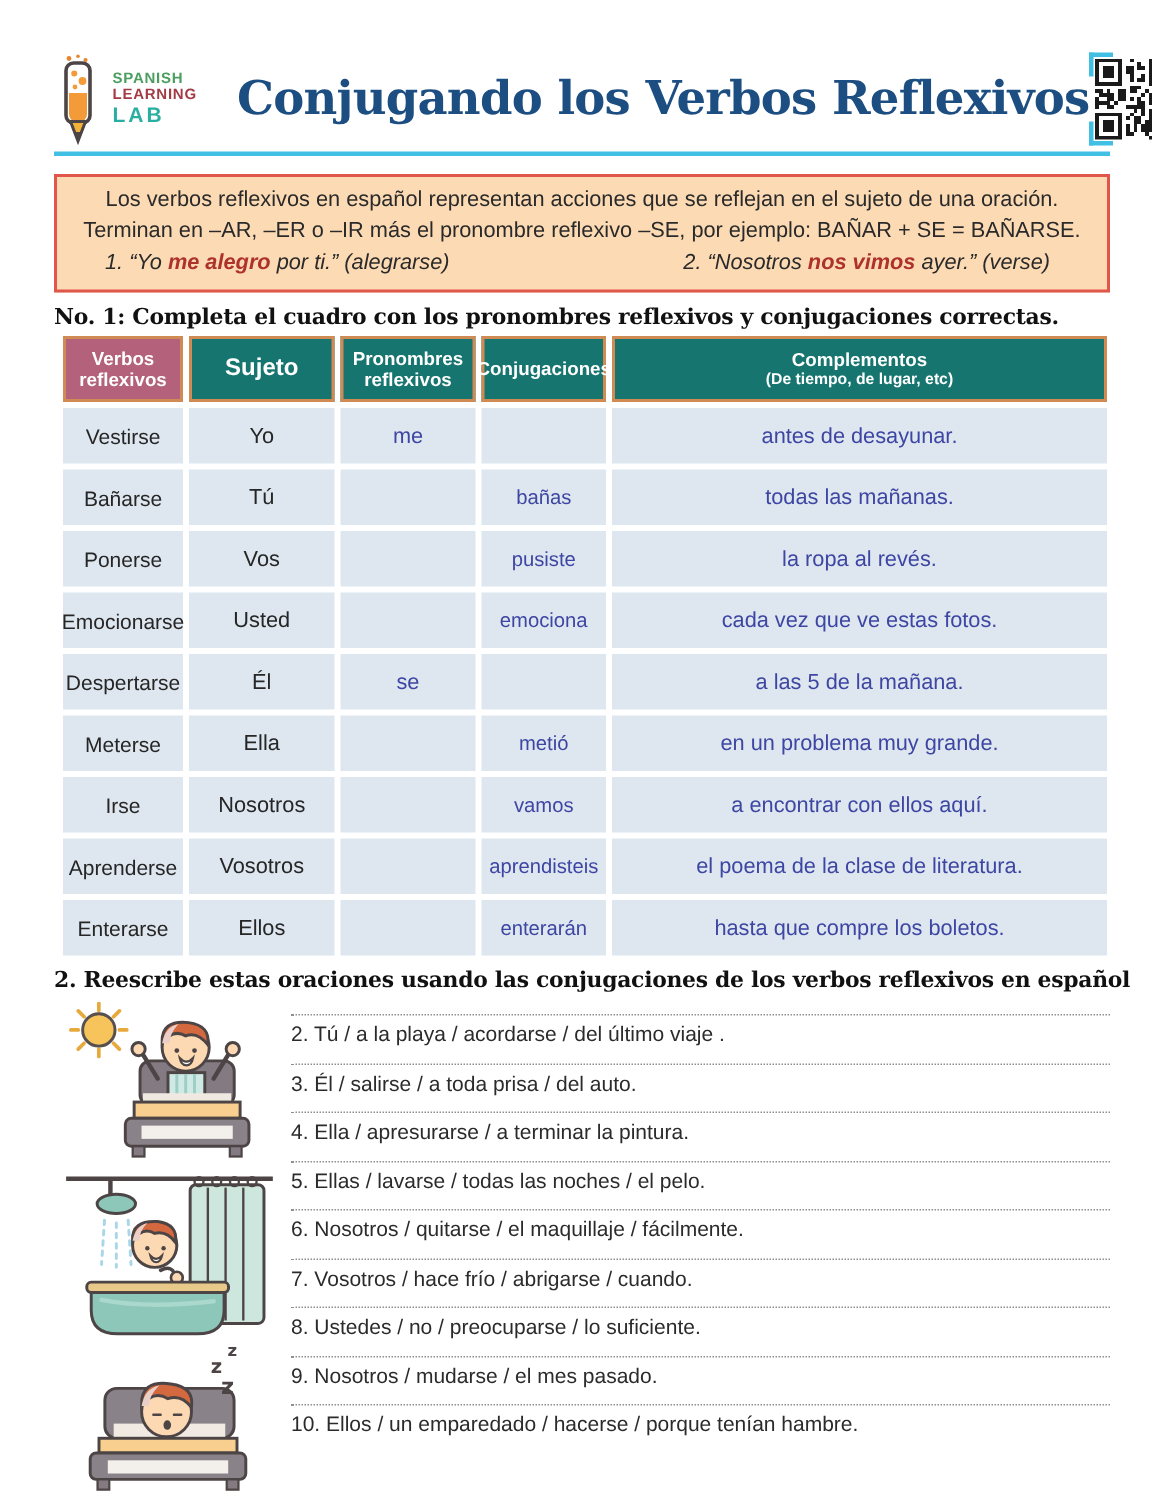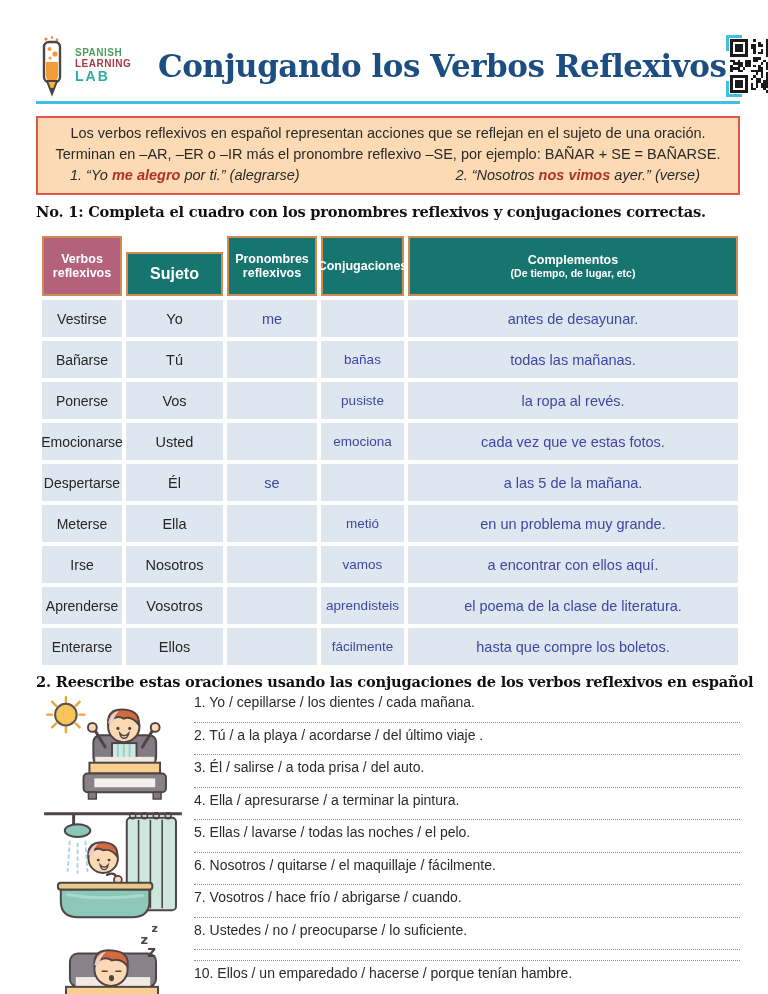--- a/index.html
+++ b/index.html
@@ -27,34 +27,34 @@
   
   .intro { margin-top:12px; background:#fcdab4; border:2px solid #e0564a; padding:5px 10px 7px;
            font-size:14.5px; line-height:1.45; }
   .intro-line { text-align:center; white-space:nowrap; }
   .intro-ex { display:flex; justify-content:space-between; padding:0 28px 0 22px; font-style:italic; }
   .hl { font-weight:bold; color:#ae322c; }
 
   
   .sec-heading { font-family:"DejaVu Serif", serif; font-weight:bold; font-size:14.6px;
                  letter-spacing:-.2px; white-space:nowrap; color:#111; }
-  .h1m { margin:8px 0 16px 0; }
+  .h1m { margin:8px 0 4px 0; }
   .h2m { margin:8px 0 4px 0; }
 
   
   .grid { display:grid; grid-template-columns:80px 97px 90px 83px 1fr;
           column-gap:4px; row-gap:4px; margin:0 2px 0 6px; }
   .tr { display:contents; }
   .th { border:2px solid #d08b55; color:#fff; font-weight:bold; font-size:12.5px; line-height:1.15;
         min-height:44px; display:flex; flex-direction:column; align-items:center; justify-content:center;
         text-align:center; padding:2px; }
   .th-teal { background:#177570; }
   .th-pink { background:#b4617b; }
   .th-sub { font-size:10.5px; font-weight:bold; }
-  .th-big { font-size:16px;margin-top:16px; }
+  .th-big { font-size:16px; }
   .td { background:#dee7ef; min-height:37px; display:flex; align-items:center; justify-content:center;
         white-space:nowrap; font-size:14.5px; }
   .c-verbo { font-size:14px; color:#262626; }
   .c-sujeto { color:#262626; }
   .answer { color:#3e46a3; }
   .c-conj { font-size:13.5px; }
   .c-comp { font-size:14.5px; }
 
   
   .exercise { display:flex; margin-top:2px; }
@@ -314,21 +314,21 @@
       <div class="td c-verbo">Aprenderse</div>
       <div class="td c-sujeto">Vosotros</div>
       <div class="td answer"></div>
       <div class="td answer c-conj">aprendisteis</div>
       <div class="td answer c-comp">el poema de la clase de literatura.</div>
     </div>
     <div class="tr">
       <div class="td c-verbo">Enterarse</div>
       <div class="td c-sujeto">Ellos</div>
       <div class="td answer"></div>
-      <div class="td answer c-conj">fácilmente</div>
+      <div class="td answer c-conj">enterarán</div>
       <div class="td answer c-comp">hasta que compre los boletos.</div>
     </div>
   </div>
 
   <div class="sec-heading h2m">2. Reescribe estas oraciones usando las conjugaciones de los verbos reflexivos en español</div>
 
   <div class="exercise">
     <div class="ill-col">
 
       <svg class="fig" width="148" height="104" viewBox="0 0 150 106">
@@ -421,21 +421,20 @@
           <rect x="22" y="64" width="106" height="18" rx="4" fill="#8a8289" stroke="#4d4545" stroke-width="2"></rect>
           <rect x="34" y="69" width="82" height="9" fill="#f3efea"></rect>
           <rect x="27" y="82" width="8" height="7" fill="#837a82" stroke="#4d4545" stroke-width="1.5"></rect>
           <rect x="115" y="82" width="8" height="7" fill="#837a82" stroke="#4d4545" stroke-width="1.5"></rect>
         </svg>
       </div>
     </div>
 
     <div class="items">
       <div class="item">
-          <div class="item-text">1. Yo / cepillarse / los dientes / cada mañana.</div>
           <div class="answer-line"></div>
         </div>
       <div class="item">
           <div class="item-text">2. Tú / a la playa / acordarse / del último viaje .</div>
           <div class="answer-line"></div>
         </div>
       <div class="item">
           <div class="item-text">3. Él / salirse / a toda prisa / del auto.</div>
           <div class="answer-line"></div>
         </div>
@@ -453,20 +452,21 @@
         </div>
       <div class="item">
           <div class="item-text">7. Vosotros /  hace frío / abrigarse / cuando.</div>
           <div class="answer-line"></div>
         </div>
       <div class="item">
           <div class="item-text">8. Ustedes / no / preocuparse / lo suficiente.</div>
           <div class="answer-line"></div>
         </div>
       <div class="item">
+          <div class="item-text">9. Nosotros / mudarse / el mes pasado.</div>
           <div class="answer-line"></div>
         </div>
       <div class="item">
           <div class="item-text">10. Ellos / un emparedado / hacerse / porque tenían hambre.</div>
         </div>
     </div>
   </div>
 
 </div>
 

